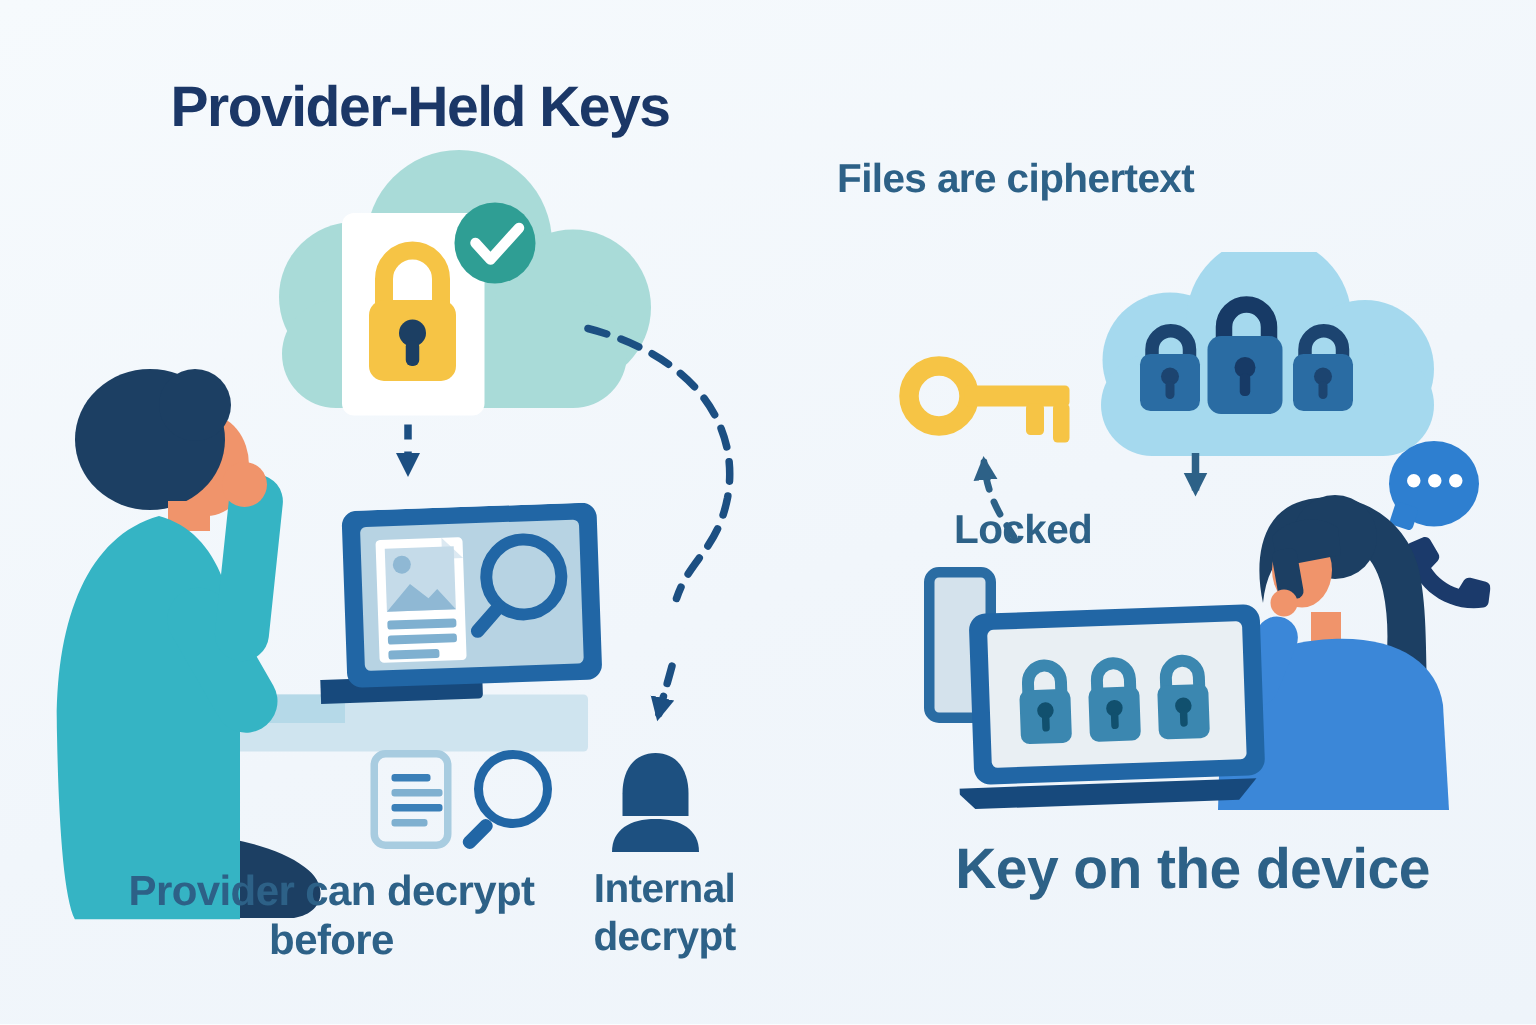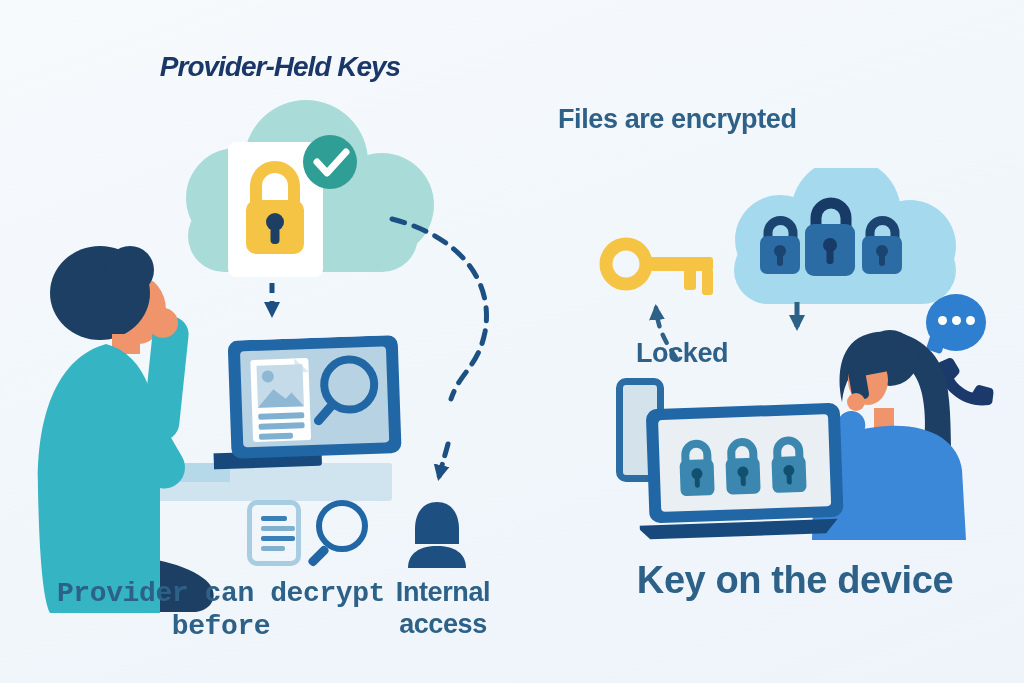--- a/index.html
+++ b/index.html
@@ -5,27 +5,27 @@
   html,body{margin:0;padding:0;}
   .canvas{
     position:relative;width:1024px;height:683px;overflow:hidden;
     background:linear-gradient(160deg,#f6fafd 0%,#f1f6fb 55%,#eef4fa 100%);
     font-family:"Liberation Sans",sans-serif;
   }
   .abs{position:absolute;}
   .overlay{position:absolute;left:0;top:0;pointer-events:none;z-index:3;}
   .z1{z-index:1}.z2{z-index:2}.z3{z-index:3}.z4{z-index:4}
   .t{position:absolute;font-weight:bold;color:#2d6187;line-height:1.18;letter-spacing:-.4px;z-index:5;}
-  .title{color:#1b3767;font-size:28px;text-align:center;letter-spacing:-1px;font-style:italic;}
+  .title{color:#1b3767;font-size:38px;text-align:center;letter-spacing:-1px;}
   .left-title{left:40px;top:50px;width:480px;}
   .right-title{left:528px;top:50px;width:476px;}
   .subtitle{left:558px;top:104px;font-size:27px;text-align:left;}
   .file-preview{left:386px;top:372px;width:118px;font-size:25px;text-align:center;}
   .locked{left:636px;top:338px;width:190px;font-size:27px;}
-  .caption-left{left:28px;top:577px;width:386px;font-size:28px;text-align:center;font-family:Liberation Mono, monospace;}
+  .caption-left{left:28px;top:577px;width:386px;font-size:28px;text-align:center;}
   .internal{left:380px;top:577px;width:126px;font-size:27px;text-align:center;}
   .caption-right{left:615px;top:558px;width:360px;font-size:38px;text-align:center;}
   .desk{left:62px;top:463px;width:330px;height:38px;background:#cfe4ef;border-radius:3px;z-index:1;}
   .desk-top{left:62px;top:463px;width:168px;height:19px;background:#b5d9e8;border-radius:3px 0 0 0;z-index:1;}
   .doc-icon{left:247px;top:500px;width:44px;height:56px;border:5px solid #a8cce0;border-radius:10px;z-index:1;background:transparent;}
   .doc-icon .bar{position:absolute;height:5px;border-radius:2px;}
   .mag-icon{left:316px;top:500px;width:40px;height:40px;border:6px solid #2166a5;border-radius:50%;z-index:1;}
   .mag-handle{position:absolute;left:-8px;top:38px;width:9px;height:24px;background:#2166a5;border-radius:4px;transform:rotate(45deg);}
   .phone-right{left:616px;top:378px;width:34px;height:90px;border:7px solid #2a6ca3;border-radius:10px;background:#d4e2ec;z-index:2;}
   .bubble{left:926px;top:294px;width:60px;height:57px;background:#2e7fd0;border-radius:50%;z-index:1;}
@@ -51,36 +51,36 @@
     <path d="M272 283 V314" stroke="#1c4f82" stroke-width="5" fill="none" stroke-dasharray="10 8" marker-end="url(#ah1)"></path>
     <path d="M392 219 C462 237 494 283 485 332 C478 367 460 372 451 399" stroke="#1c4f82" stroke-width="5" fill="none" stroke-dasharray="13 10" stroke-linecap="round"></path>
     <path d="M448 444 C444 459 441 468 439 477" stroke="#1c4f82" stroke-width="5" fill="none" stroke-dasharray="12 9" marker-end="url(#ah1)" stroke-linecap="round"></path>
     <path d="M797 302 V327" stroke="#2d6187" stroke-width="5" fill="none" marker-end="url(#ah2)"></path>
     <path d="M676 358 C668 345 658 332 656 308" stroke="#2d6187" stroke-width="4.5" fill="none" stroke-dasharray="9 9" marker-end="url(#ah2)" stroke-linecap="round"></path>
   </svg>
 
   <div class="t title left-title">Provider-Held Keys</div>
 
   <div class="t subtitle">
-    <span>Files are encrypted</span><br>
+    <span>Files are ciphertext</span><br>
   </div>
 
 
   <div class="t locked">
     <span>Locked</span><br>
   </div>
 
   <div class="t caption-left">
     <span>Provider can decrypt</span><br>
     <span>before</span>
   </div>
 
   <div class="t internal">
     <span>Internal</span><br>
-    <span>access</span>
+    <span>decrypt</span>
   </div>
 
   <div class="t caption-right">Key on the device</div>
 
   <svg class="abs z1" style="left:158px;top:100px" width="290" height="215">
     <g>
       <circle cx="78" cy="98" r="50" fill="#a9dbd8"></circle>
       <circle cx="148" cy="62" r="62" fill="#a9dbd8"></circle>
       <circle cx="224" cy="105" r="52" fill="#a9dbd8"></circle>
       <rect x="30" y="100" width="230" height="72" rx="36" fill="#a9dbd8"></rect>

